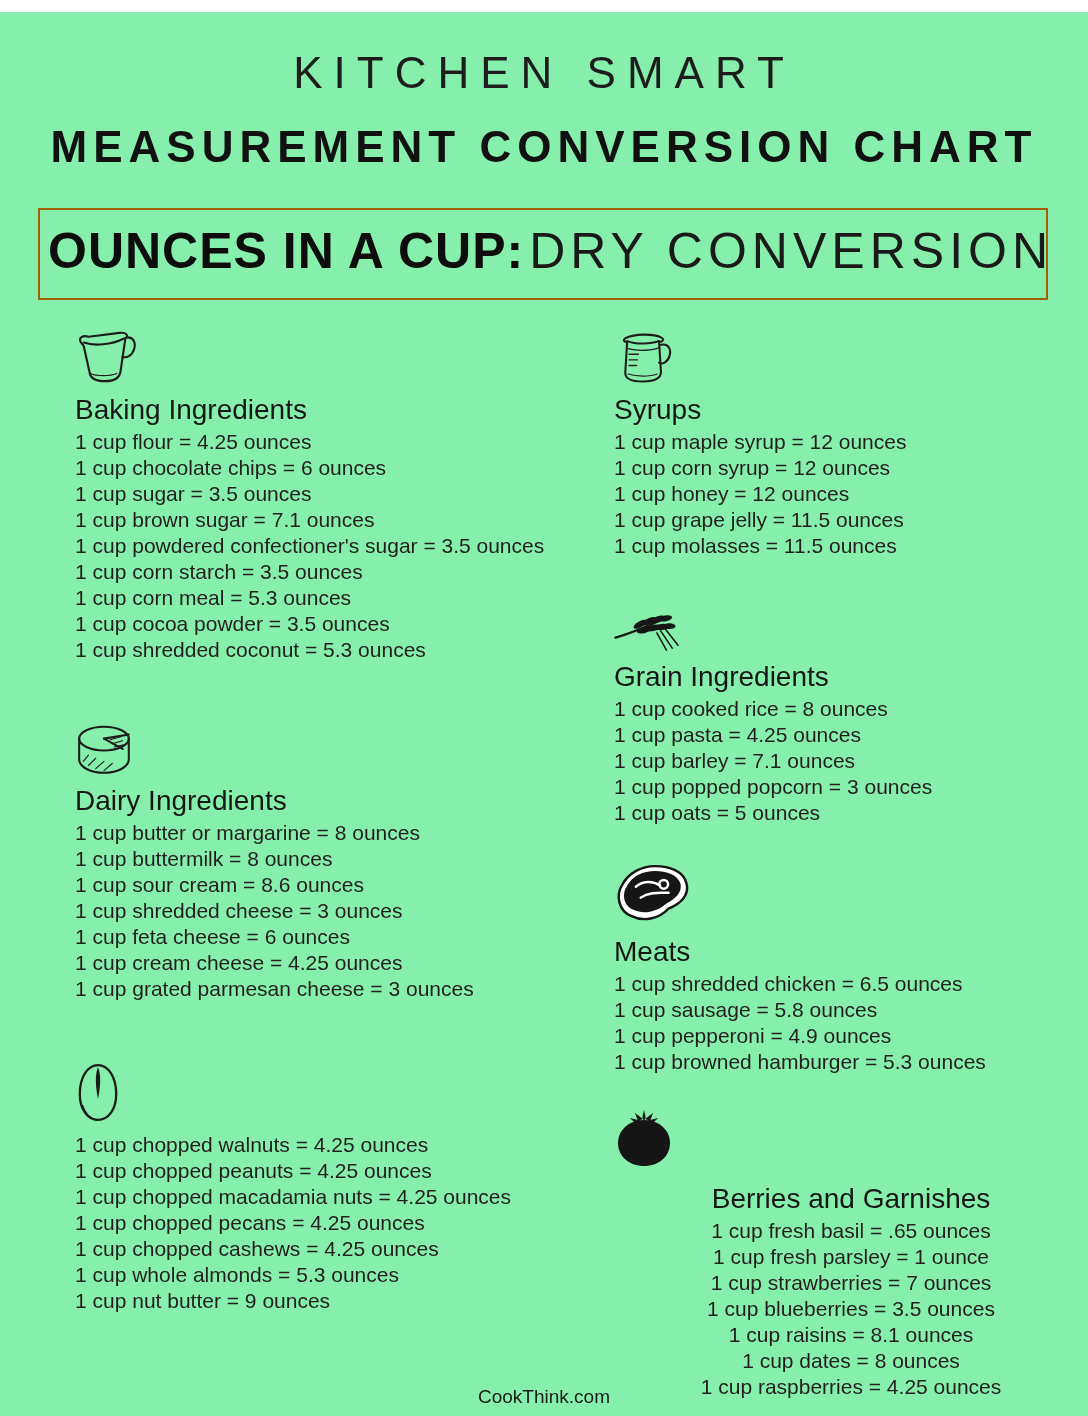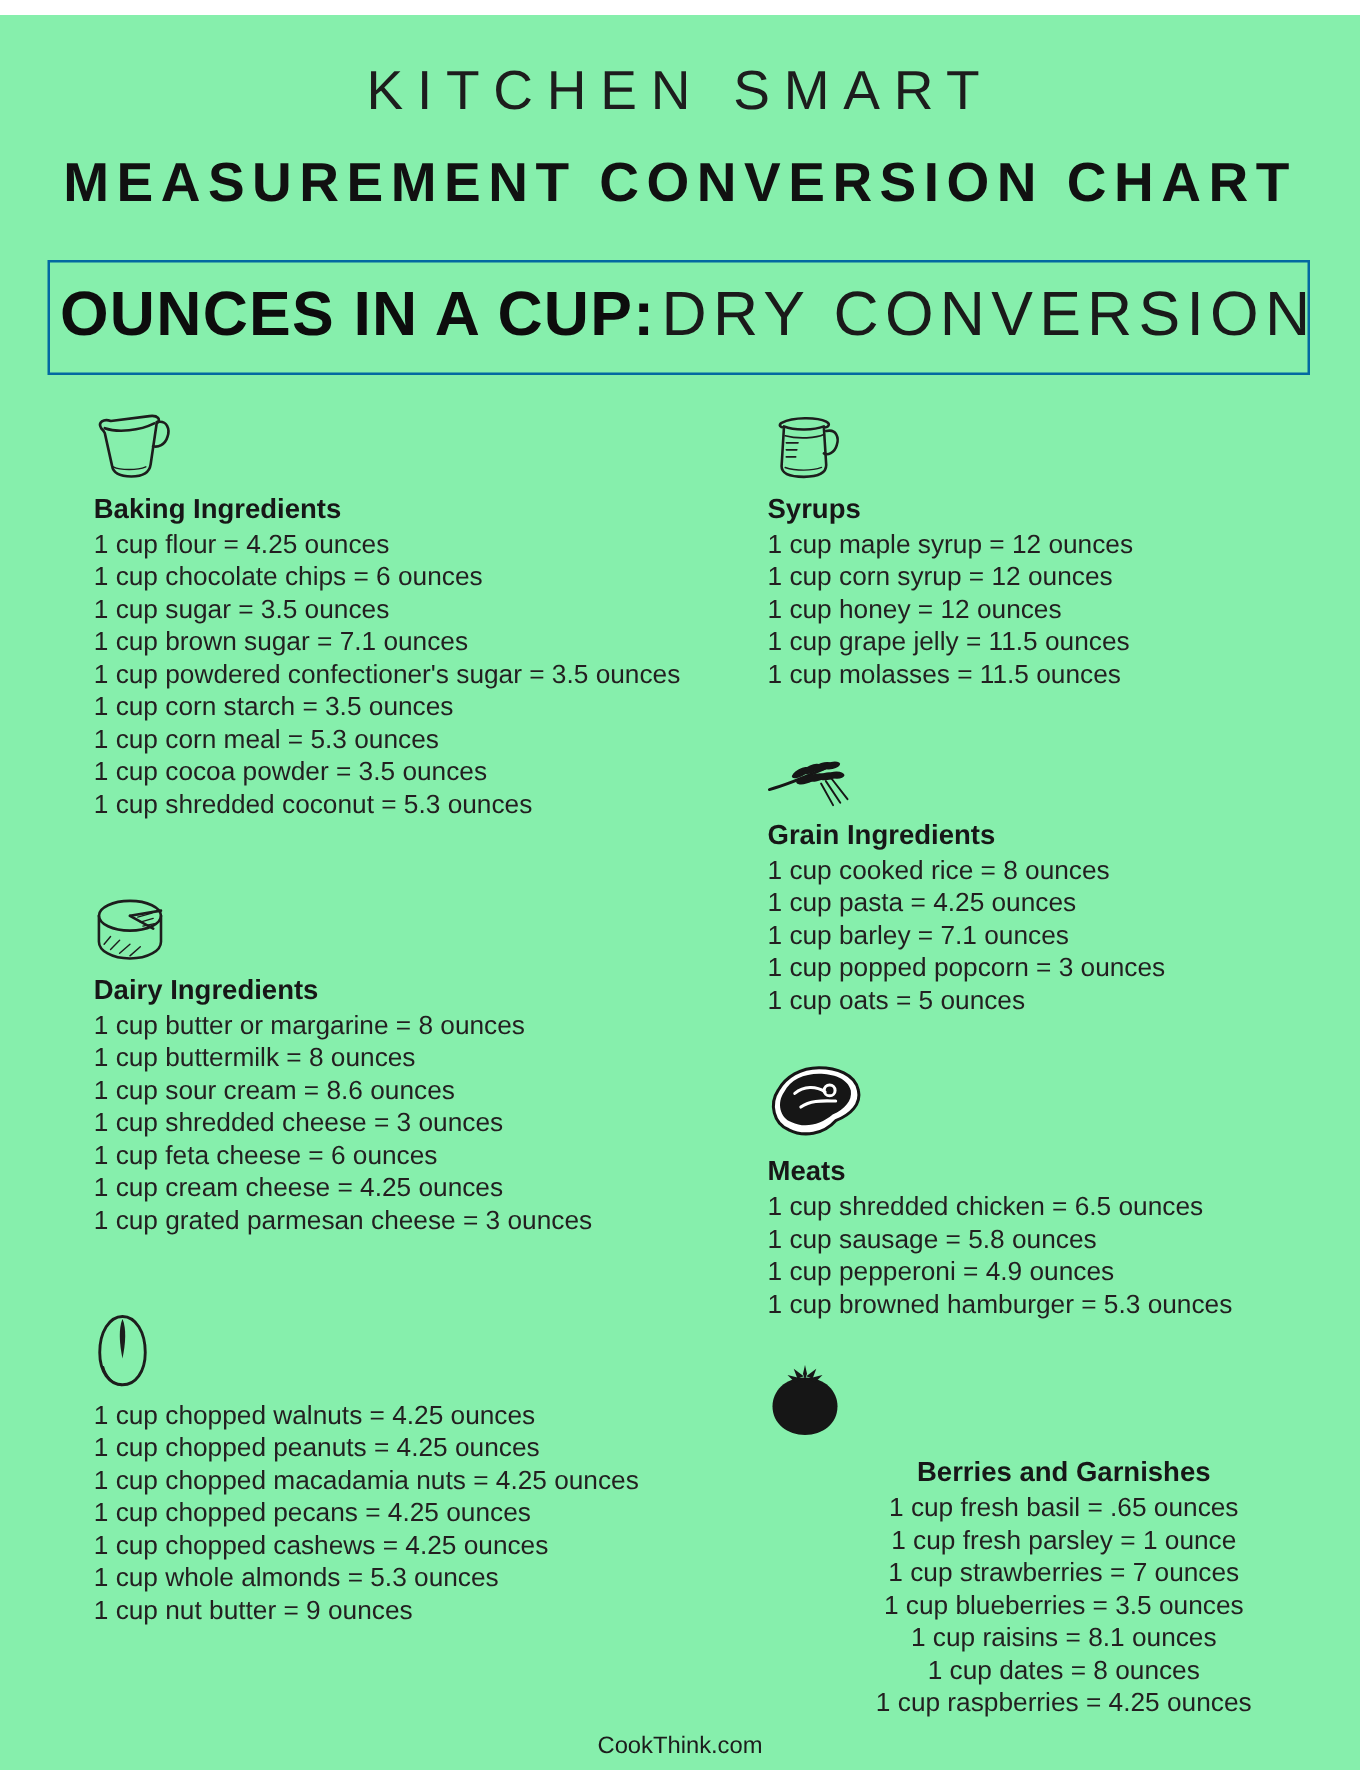--- a/index.html
+++ b/index.html
@@ -18,38 +18,38 @@
     font-size:44px; font-weight:400; letter-spacing:11px;
     color:#1d1d1d; white-space:nowrap;
   }
   .title-line2 {
     font-size:44px; font-weight:700; letter-spacing:6px;
     margin-top:24px; color:#111; white-space:nowrap;
   }
   .banner {
     margin:36px 40px 0 38px;
     height:92px;
-    border:2px solid #0369a1;
+    border:2px solid #a16207;
     display:flex; align-items:center;
     padding:0 8px 6px 8px;
     white-space:nowrap;
     overflow:hidden;
   }
   .banner .bold-part { font-size:50px; font-weight:700; letter-spacing:1px; color:#0d0d0d; }
   .banner .light-part { font-size:50px; font-weight:400; letter-spacing:5px; color:#1a1a1a; margin-left:5px; }
 
   .content { display:flex; padding-left:75px; margin-top:28px; }
   .col-left { width:539px; flex:none; }
   .col-right { flex:1; }
 
   .section { }
   .sec-icon { height:58px; margin-bottom:8px; display:flex; align-items:flex-end; }
   .sec-icon svg { display:block; }
   .sec-heading {
-    font-size:22px; font-weight:700; margin:0 0 3px 0; color:#171717;
+    font-size:28px; font-weight:400; margin:0 0 3px 0; color:#171717;
   }
   .sec-list {
     list-style:none; margin:0; padding:0;
     font-size:21px; line-height:26px; color:#231f20;
   }
   .m-dairy  { margin-top:56px; }
   .m-nuts   { margin-top:64px; }
   .m-grains { margin-top:36px; }
   .m-meats  { margin-top:30px; }
   .m-berries{ margin-top:32px;text-align:center; }

